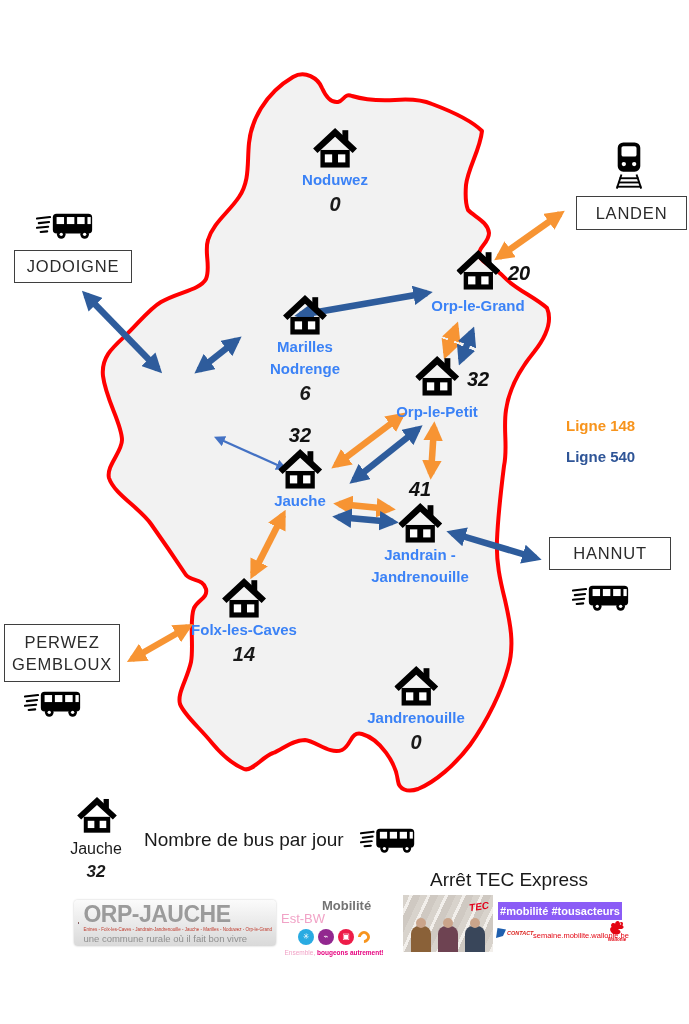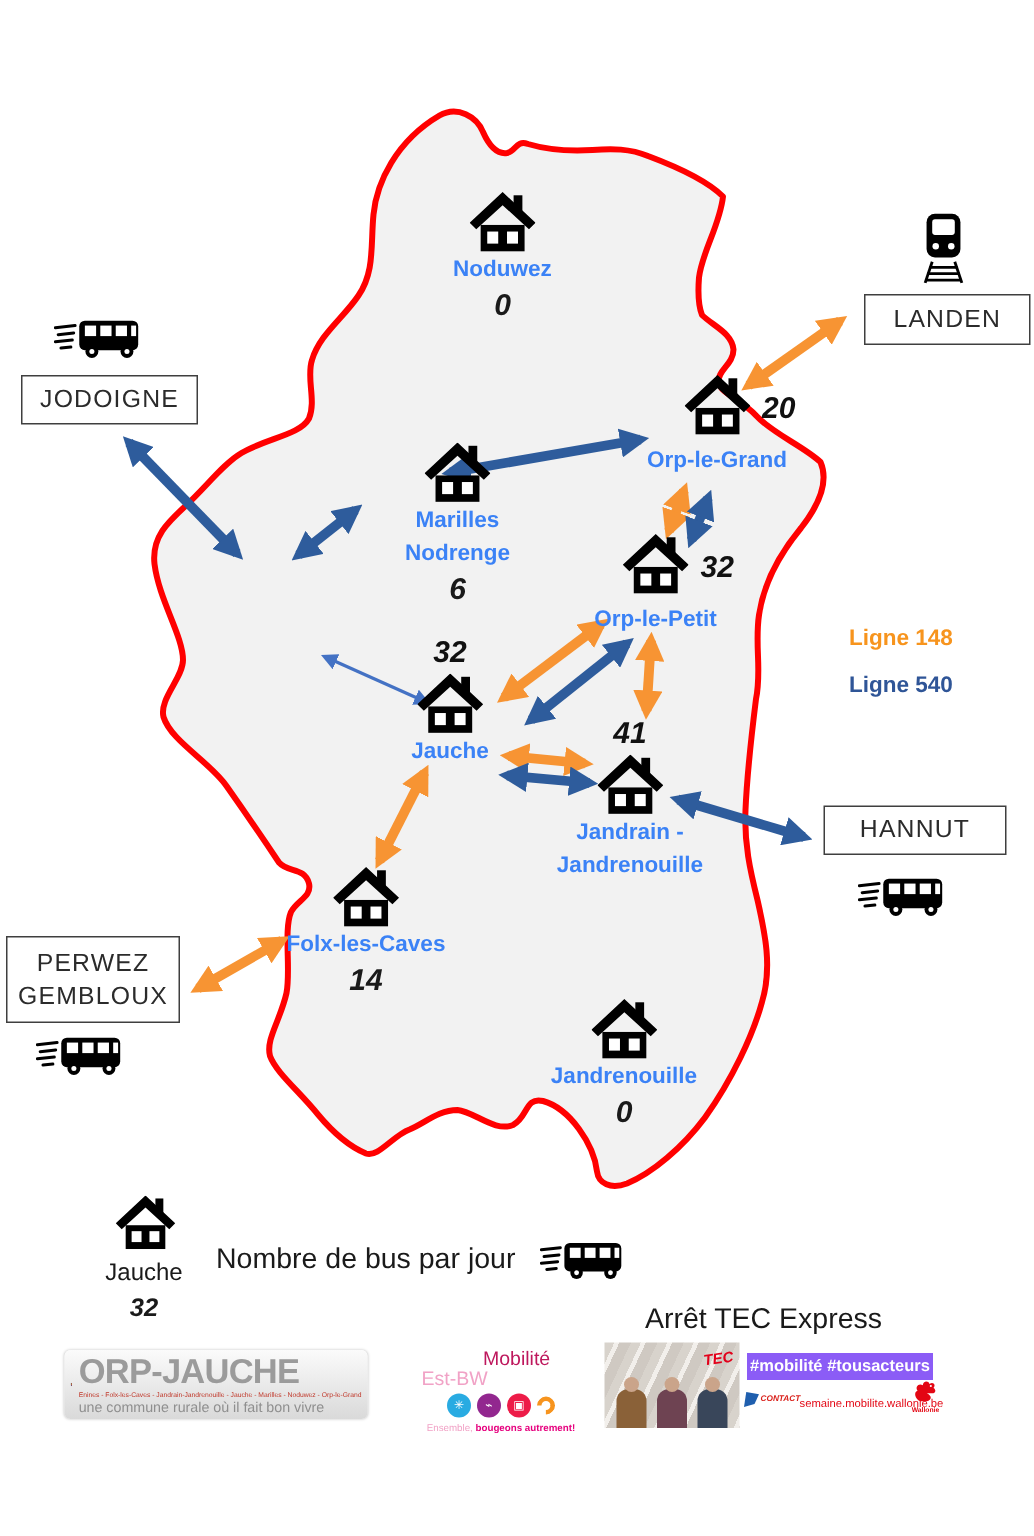--- a/index.html
+++ b/index.html
@@ -25,32 +25,32 @@
 
   
   .ligne{position:absolute;font-weight:bold;font-size:15px;white-space:nowrap;}
 
   
   .legend-text{position:absolute;font-size:19px;color:#1a1a1a;white-space:nowrap;}
   .legend-sub{position:absolute;transform:translateX(-50%);font-size:16px;color:#1a1a1a;white-space:nowrap;}
   .legend-sub.b{font-weight:bold;font-style:italic;font-size:17px;}
 
   
-  .orp-plaque{position:absolute;left:43px;top:900px;width:202px;height:46px;border-radius:4px;
+  .orp-plaque{position:absolute;left:74px;top:900px;width:202px;height:46px;border-radius:4px;
               background:linear-gradient(#fbfbfb,#d9d9d9);box-shadow:0 0 2px rgba(0,0,0,.25);
               display:flex;align-items:center;padding:0 4px;box-sizing:border-box;justify-content:flex-end;}
   .orp-text{margin-left:4px;display:flex;flex-direction:column;line-height:1;}
   .orp-title{font-size:23px;font-weight:bold;color:#9b9b9b;letter-spacing:-0.5px;}
   .orp-villages{font-size:4.5px;color:#c0392b;margin-top:2px;white-space:nowrap;}
   .orp-tag{font-size:9.5px;color:#8f8f8f;margin-top:2px;white-space:nowrap;}
 
   .mob-card{position:absolute;left:281px;top:899px;width:106px;height:50px;background:#fff;
             display:flex;flex-direction:column;align-items:center;}
   .mob-title{font-size:13px;line-height:1;}
-  .mob-title .b{font-weight:normal;color:#be185d;margin-left:41px;}
+  .mob-title .b{font-weight:bold;color:#737373;margin-left:41px;}
   .mob-title .l{color:#f1a2c6;}
   .mob-icons{display:flex;align-items:center;gap:4px;margin-top:4px;}
   .mob-circle{width:16px;height:16px;border-radius:50%;display:flex;align-items:center;justify-content:center;}
   .mob-circle span{color:#fff;font-size:8px;line-height:1;}
   .mob-arc{width:12px;height:12px;border-radius:50%;border:3.5px solid #f7941e;border-bottom-color:transparent;transform:rotate(45deg);box-sizing:border-box;}
   .mob-tag{font-size:6.5px;margin-top:4px;white-space:nowrap;}
   .mob-tag .l{color:#f1a2c6;}
   .mob-tag .b{font-weight:bold;color:#e6007e;}
 
   .photo{position:absolute;left:403px;top:895px;width:90px;height:57px;overflow:hidden;

